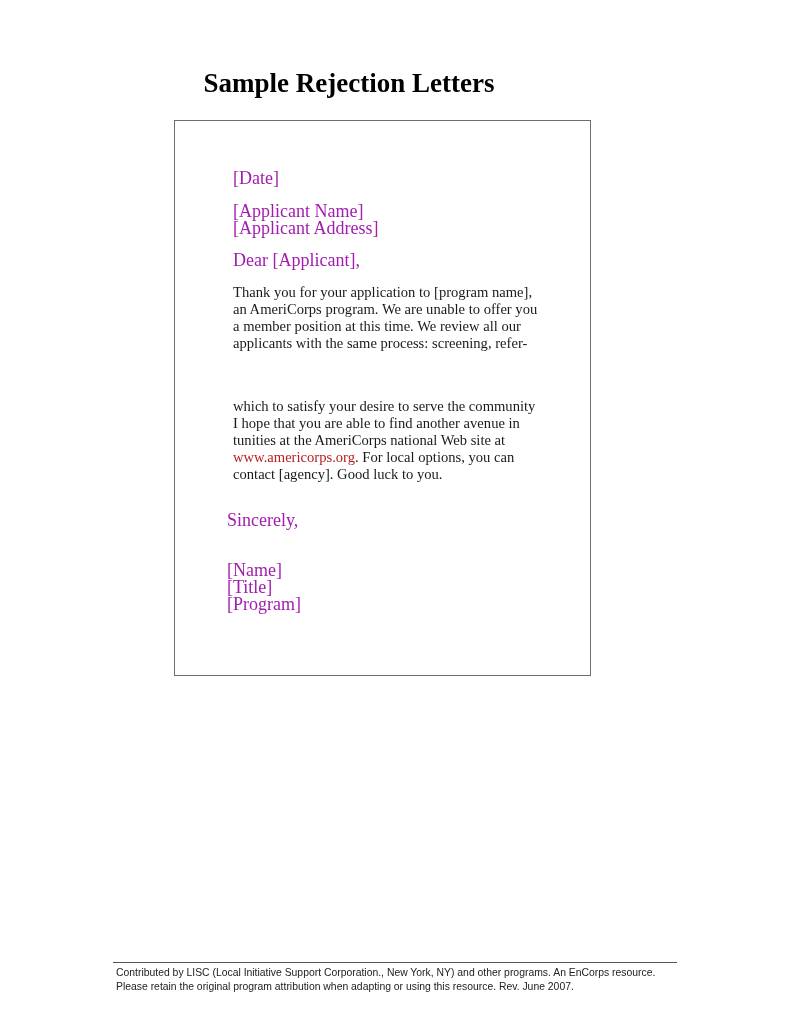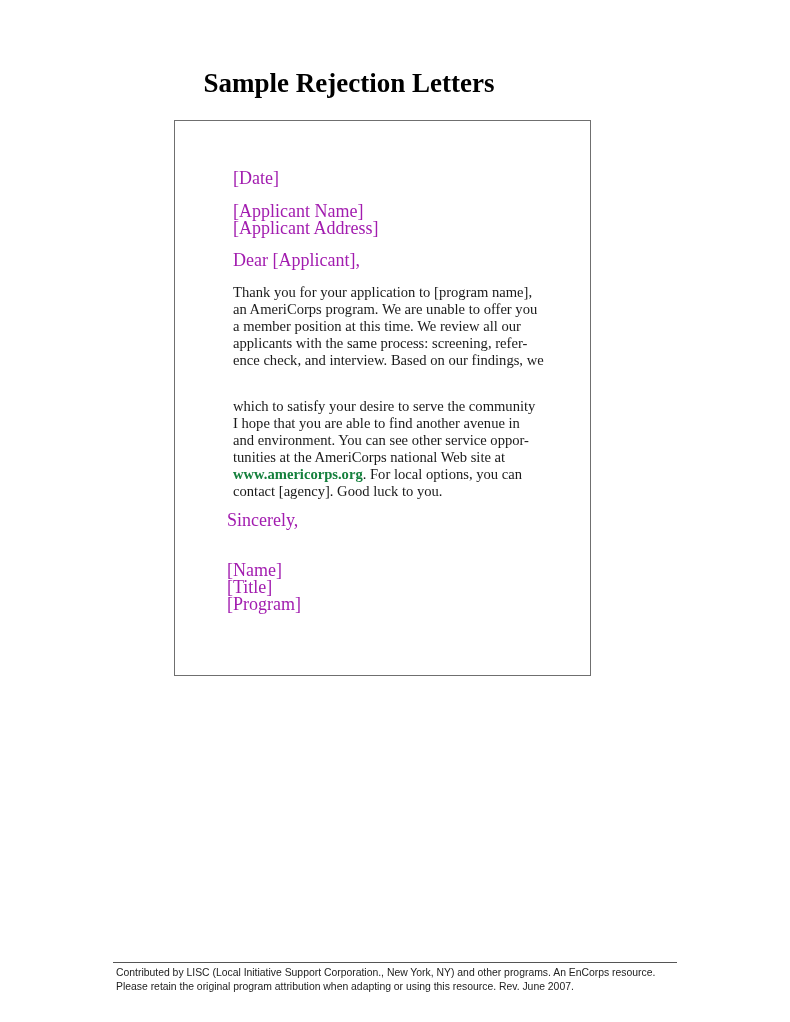--- a/index.html
+++ b/index.html
@@ -2,21 +2,21 @@
 <html><head>
   <meta charset="utf-8">
   <style>
     html, body { margin: 0; padding: 0; background: #ffffff; }
     body { width: 790px; height: 1022px; position: relative; overflow: hidden; font-family: "Liberation Serif", serif; color: #111; }
     .title { position: absolute; left: 0; width: 698px; top: 68px; text-align: center; font-family: "Liberation Serif", serif; font-weight: bold; font-size: 27px; color: #000; }
     .letter-box { position: absolute; left: 174px; top: 120px; width: 417px; height: 556px; border: 1px solid #6f6f6f; box-sizing: border-box; }
     .line { position: absolute; left: 233px; font-size: 18px; line-height: 17px; white-space: nowrap; color: #a21caf; }
     .para { position: absolute; left: 233px; width: 320px; font-size: 14.6px; line-height: 17px; color: #1a1a1a; }
     .para span.l { display: block; white-space: nowrap; }
-    .link { color: #15803d; font-weight: bold; }
+    .link { color: #b91c1c; }
     .sig { left: 227px; }
     .footer-rule { position: absolute; left: 113px; top: 962px; width: 564px; height: 1px; background: #555; }
     .footer { position: absolute; left: 116px; top: 966px; font-family: "Liberation Sans", sans-serif; font-size: 10.4px; line-height: 14px; color: #222; white-space: nowrap; }
   </style>
 </head>
 <body>
 
 <div class="title">Sample Rejection Letters</div>
 
 <div class="letter-box"></div>
@@ -24,27 +24,25 @@
 <div class="line" style="top:170px;">[Date]</div>
 <div class="line" style="top:203px;">[Applicant Name]</div>
 <div class="line" style="top:220px;">[Applicant Address]</div>
 <div class="line" style="top:252px;">Dear [Applicant],</div>
 
 <div class="para" style="top:284px;">
   <span class="l">Thank you for your application to [program name],</span>
   <span class="l">an AmeriCorps program. We are unable to offer you</span>
   <span class="l">a member position at this time. We review all our</span>
   <span class="l">applicants with the same process: screening, refer-</span>
-  <span class="l">ence check, and interview. Based on our findings, we</span>
 </div>
 
 <div class="para" style="top:398px;">
   <span class="l">which to satisfy your desire to serve the community</span>
   <span class="l">I hope that you are able to find another avenue in</span>
-  <span class="l">and environment. You can see other service oppor-</span>
   <span class="l">tunities at the AmeriCorps national Web site at</span>
   <span class="l"><a class="link">www.americorps.org</a><span>. For local options, you can</span></span>
   <span class="l">contact [agency]. Good luck to you.</span>
 </div>
 
 <div class="line sig" style="top:512px;">Sincerely,</div>
 <div class="line sig" style="top:562px;">[Name]</div>
 <div class="line sig" style="top:579px;">[Title]</div>
 <div class="line sig" style="top:596px;">[Program]</div>
 

